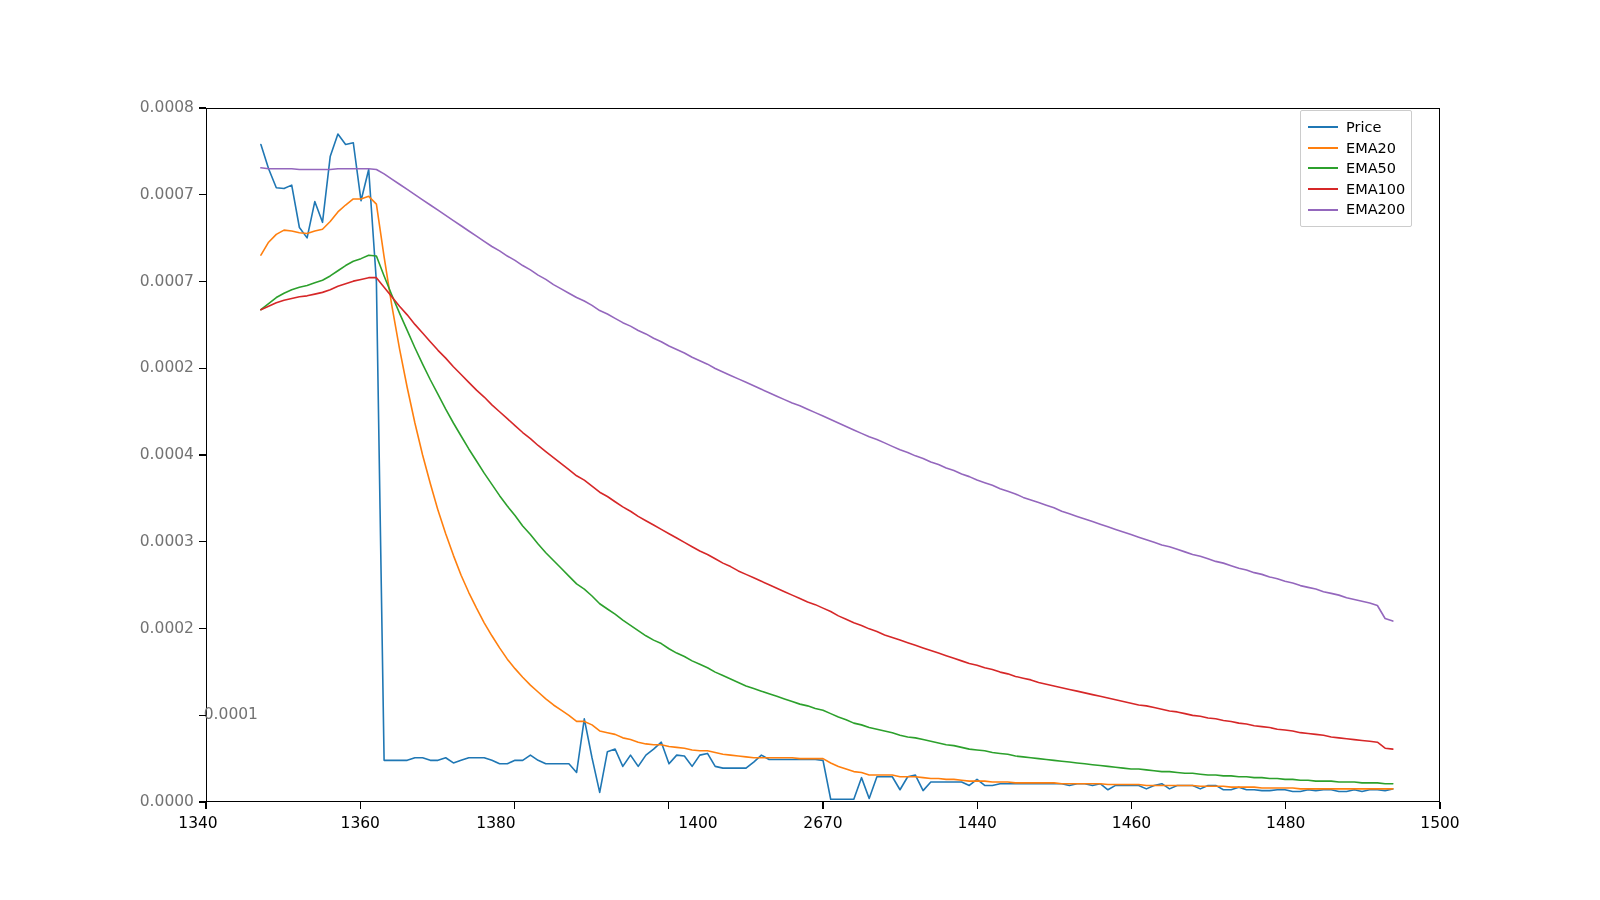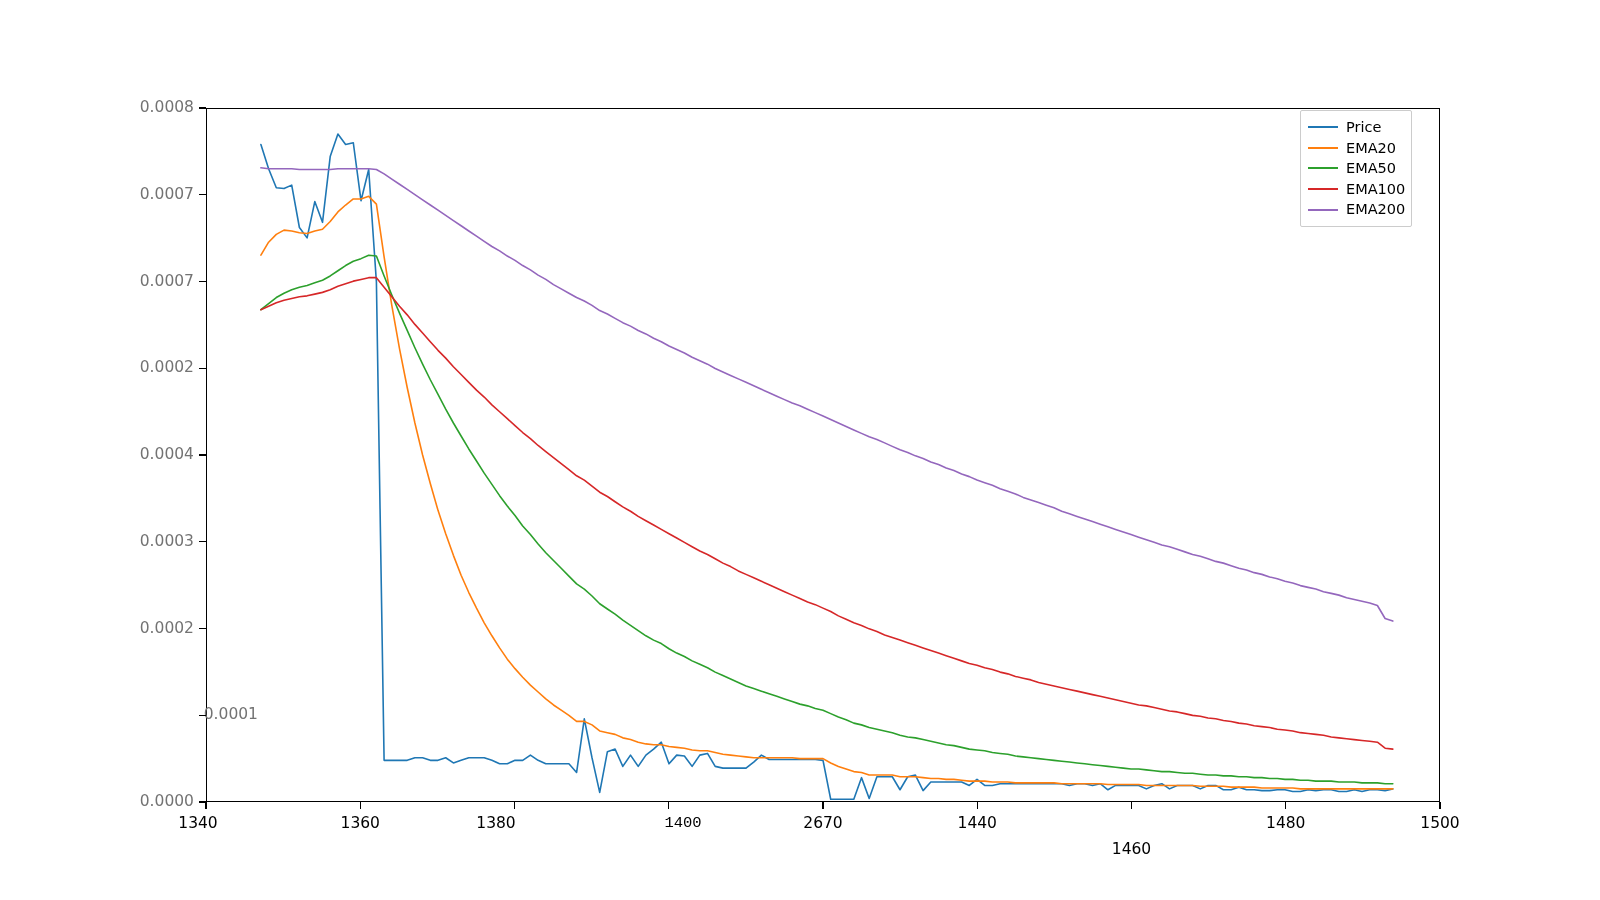--- a/index.html
+++ b/index.html
@@ -163,25 +163,25 @@
     <div class="ytick-label" style="top: 194.75px; right: 1406px;">0.0007</div>
     <div class="ytick-mark" style="left: 199px; top: 194.1px;"></div>
     <div class="ytick-label" style="top: 108px; right: 1406px;">0.0008</div>
     <div class="ytick-mark" style="left: 199px; top: 107.35px;"></div>
     <div class="xtick-label" style="left: 198px; top: 816px;">1340</div>
     <div class="xtick-mark" style="left: 205.35px; top: 802px;"></div>
     <div class="xtick-label" style="left: 360.25px; top: 816px;">1360</div>
     <div class="xtick-mark" style="left: 359.6px; top: 802px;"></div>
     <div class="xtick-label" style="left: 496px; top: 816px;">1380</div>
     <div class="xtick-mark" style="left: 513.85px; top: 802px;"></div>
-    <div class="xtick-label" style="left: 683px; top: 816px; font-family: Liberation Mono, monospace;">1400</div>
+    <div class="xtick-label" style="left: 698px; top: 816px;">1400</div>
     <div class="xtick-mark" style="left: 668.1px; top: 802px;"></div>
     <div class="xtick-label" style="left: 823px; top: 816px;">2670</div>
     <div class="xtick-mark" style="left: 822.35px; top: 802px;"></div>
     <div class="xtick-label" style="left: 977.25px; top: 816px;">1440</div>
     <div class="xtick-mark" style="left: 976.6px; top: 802px;"></div>
-    <div class="xtick-label" style="left: 1131.5px; top: 816px; margin-top: 26px;">1460</div>
+    <div class="xtick-label" style="left: 1131.5px; top: 816px;">1460</div>
     <div class="xtick-mark" style="left: 1130.85px; top: 802px;"></div>
     <div class="xtick-label" style="left: 1285.75px; top: 816px;">1480</div>
     <div class="xtick-mark" style="left: 1285.1px; top: 802px;"></div>
     <div class="xtick-label" style="left: 1440px; top: 816px;">1500</div>
     <div class="xtick-mark" style="left: 1439.35px; top: 802px;"></div>
   </div>
 
 </body></html>

